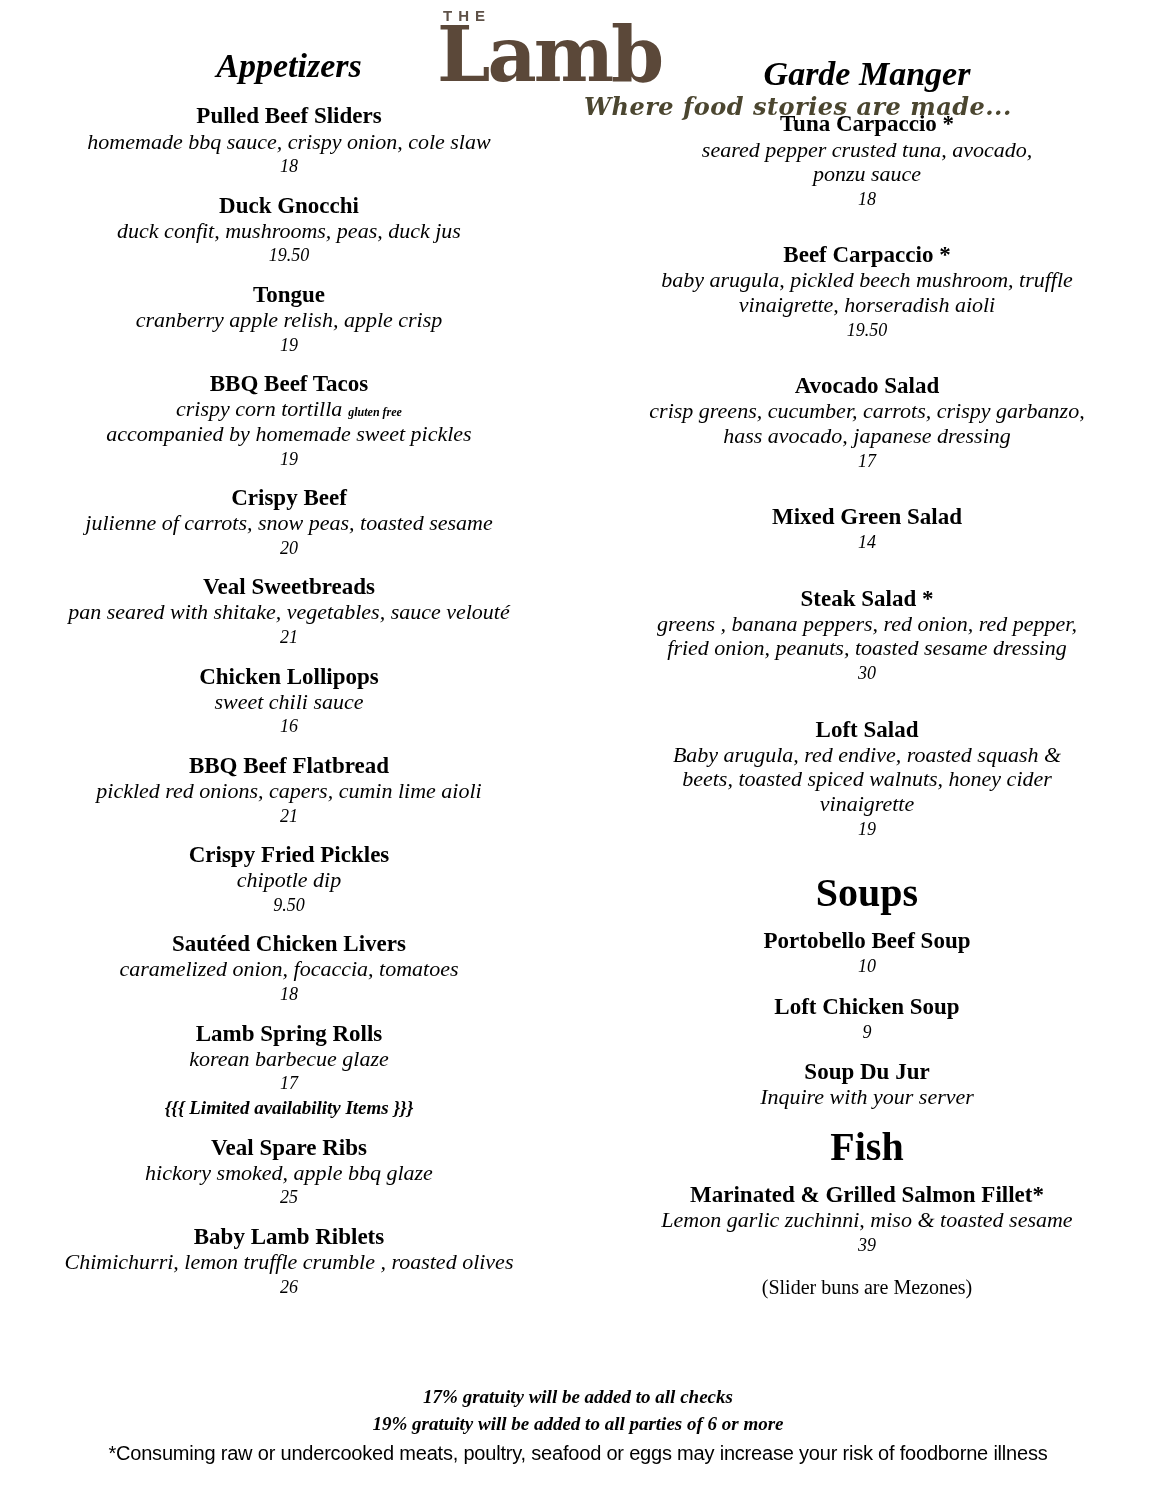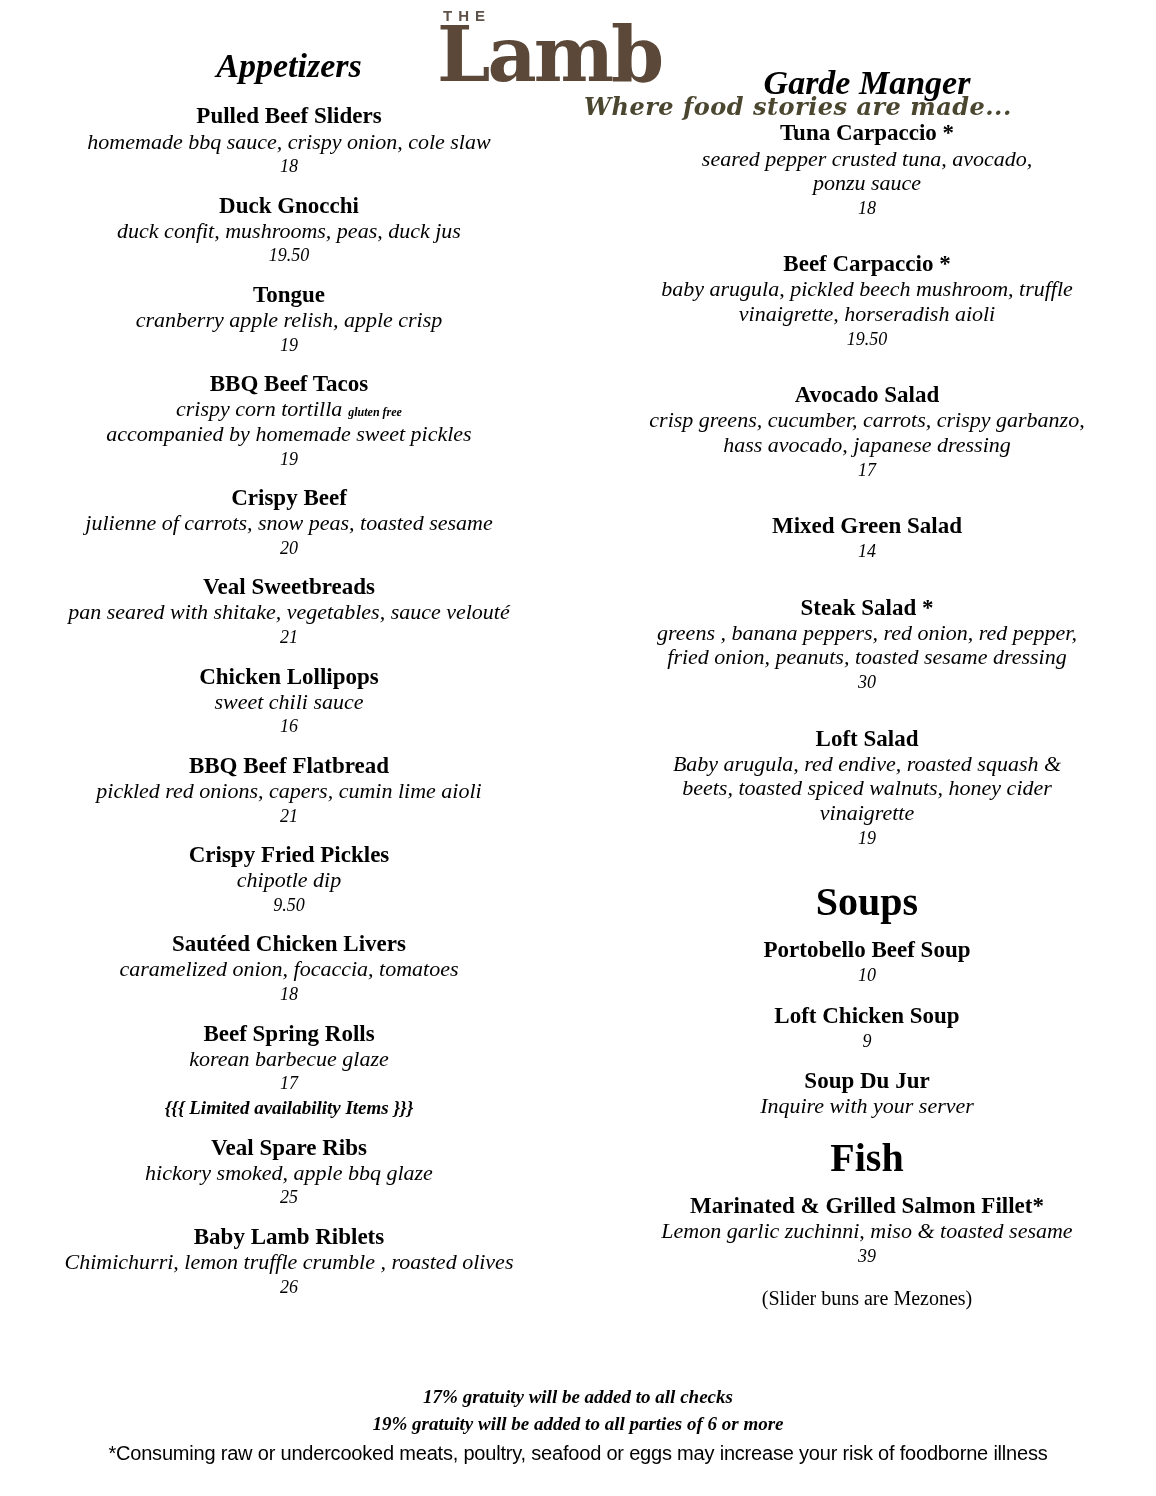--- a/index.html
+++ b/index.html
@@ -32,21 +32,21 @@
     font-family:"DejaVu Serif",serif;
     font-size:24px;font-weight:800;font-style:italic;letter-spacing:.5px;
     color:var(--tagline,#4b4630);
   }
   
   .columns{display:flex;padding-top:47px;}
   .col{width:578px;text-align:center;}
   .col-heading,.sec-heading{
     font-size:34px;font-style:italic;font-weight:700;line-height:1.1;margin:0 0 18px;
   }
-  .menu-section{margin:17px;}
+  .menu-section{margin:8px;}
   .sec-soups .sec-heading,.sec-fish .sec-heading{
     font-style:normal;font-size:40px;font-weight:600;margin:6px 0 12px;
   }
   
   .item{margin-bottom:14px;}
   .sec-garde-manger .item{margin-bottom:31px;}
   .sec-soups .item{margin-bottom:15px;}
   .sec-fish .item{margin-bottom:10px;}
   .item-name{font-size:23px;font-weight:700;line-height:1.18;}
   .item-desc{font-size:22px;font-style:italic;line-height:1.12;}
@@ -124,21 +124,21 @@
             <div class="item-name">Crispy Fried Pickles</div>
             <div class="item-desc">chipotle dip</div>
             <div class="item-price">9.50</div>
           </div>
           <div class="item">
             <div class="item-name">Sautéed Chicken Livers</div>
             <div class="item-desc">caramelized onion, focaccia, tomatoes</div>
             <div class="item-price">18</div>
           </div>
           <div class="item">
-            <div class="item-name">Beef Spring Rolls</div>
+            <div class="item-name">Lamb Spring Rolls</div>
             <div class="item-desc">korean barbecue glaze</div>
             <div class="item-price">17</div>
             <div class="item-note-limited">{{{  Limited availability Items  }}}</div>
           </div>
           <div class="item">
             <div class="item-name">Veal Spare Ribs</div>
             <div class="item-desc">hickory smoked, apple bbq glaze</div>
             <div class="item-price">25</div>
           </div>
           <div class="item">

